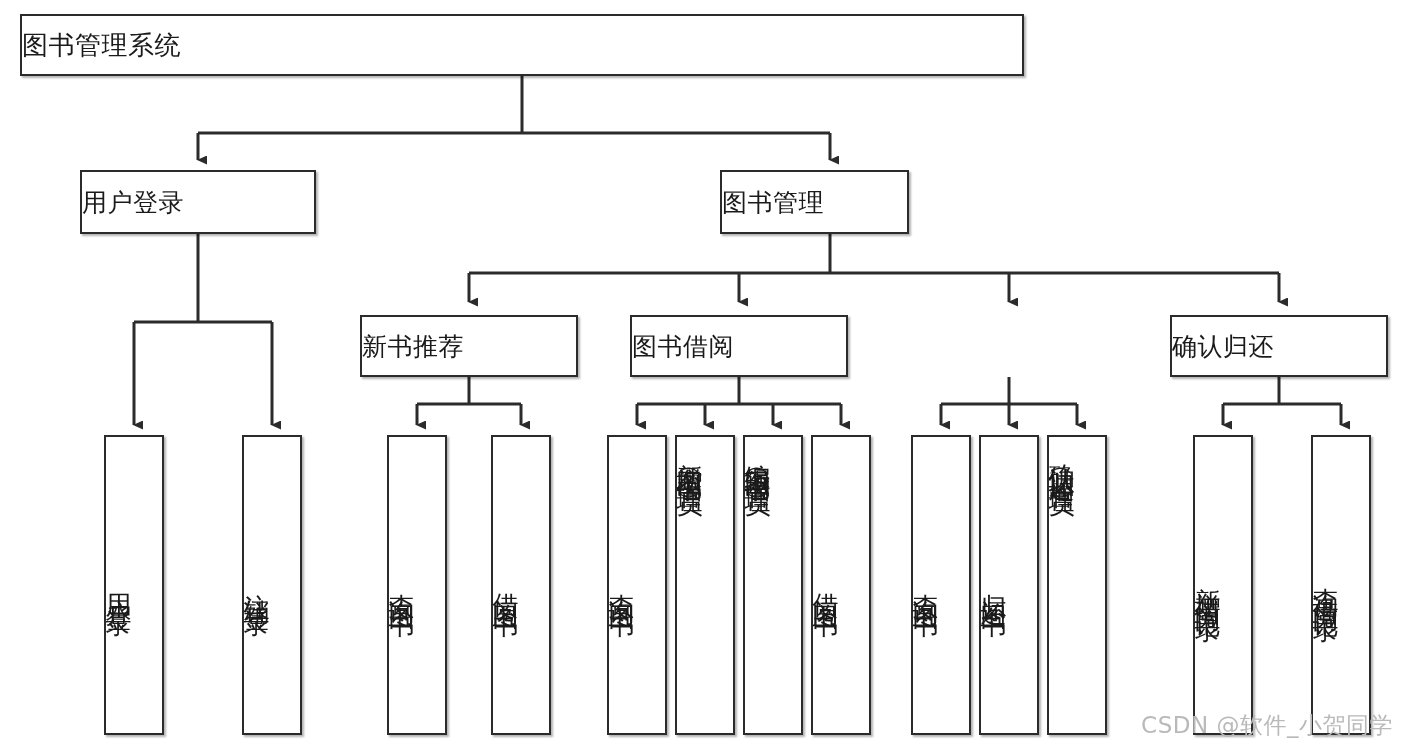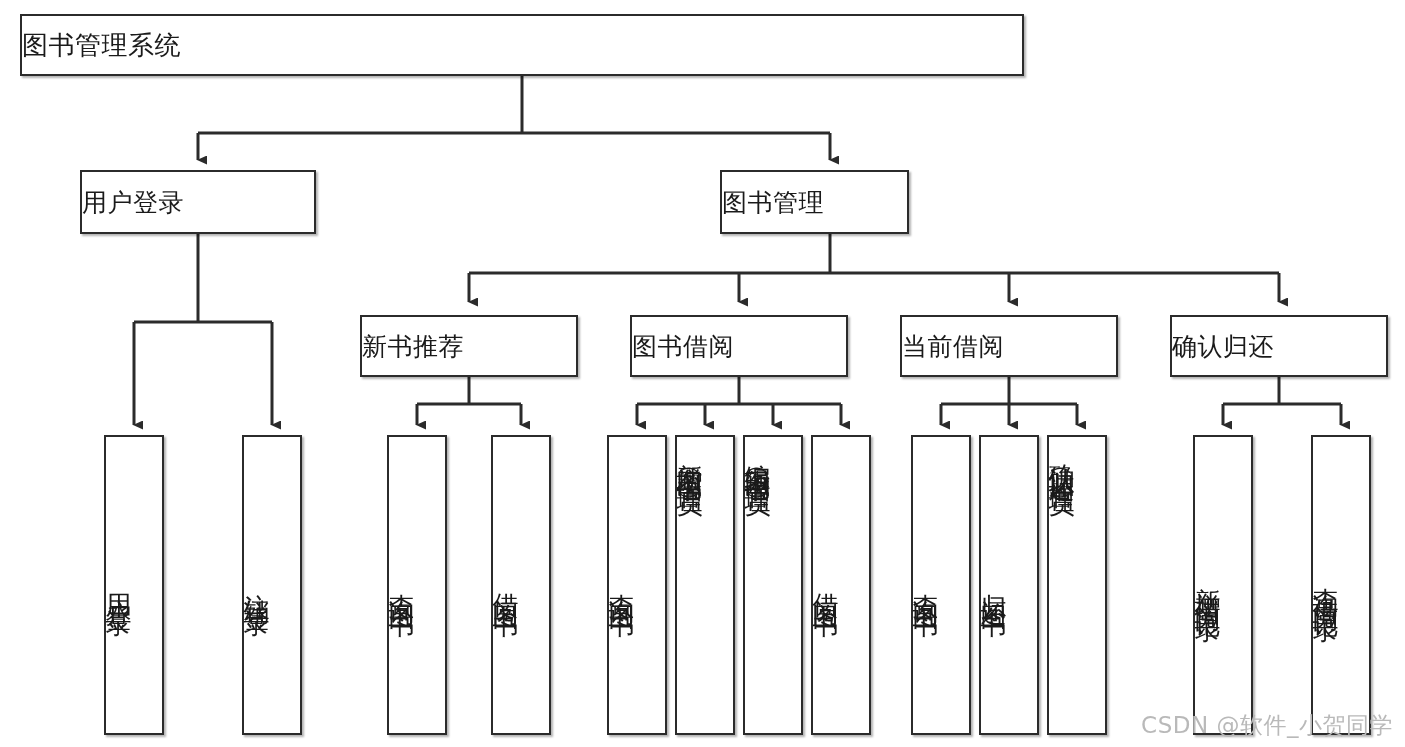--- a/index.html
+++ b/index.html
@@ -146,23 +146,20 @@
   <div class="node h" style="left:712px;top:170px;width:189px;height:64px;margin-left:8px;">
     <span class="label">图书管理</span>
   </div>
 
   <div class="node h" style="left:630px;top:315px;width:218px;height:62px;">
     <span class="label">图书借阅</span>
   </div>
   <div class="node h" style="left:360px;top:315px;width:218px;height:62px;">
     <span class="label">新书推荐</span>
   </div>
-  <div class="node h" style="left:900px;top:315px;width:218px;height:62px;">
-    <span class="label">当前借阅</span>
-  </div>
   <div class="node h" style="left:1170px;top:315px;width:218px;height:62px;">
     <span class="label">确认归还</span>
   </div>
 
   <div class="node v centered" style="left:104px;top:435px;width:60px;height:300px;">
     <span class="label">用户登录</span>
   </div>
   <div class="node v centered" style="left:242px;top:435px;width:60px;height:300px;">
     <span class="label">注销登录</span>
   </div>

